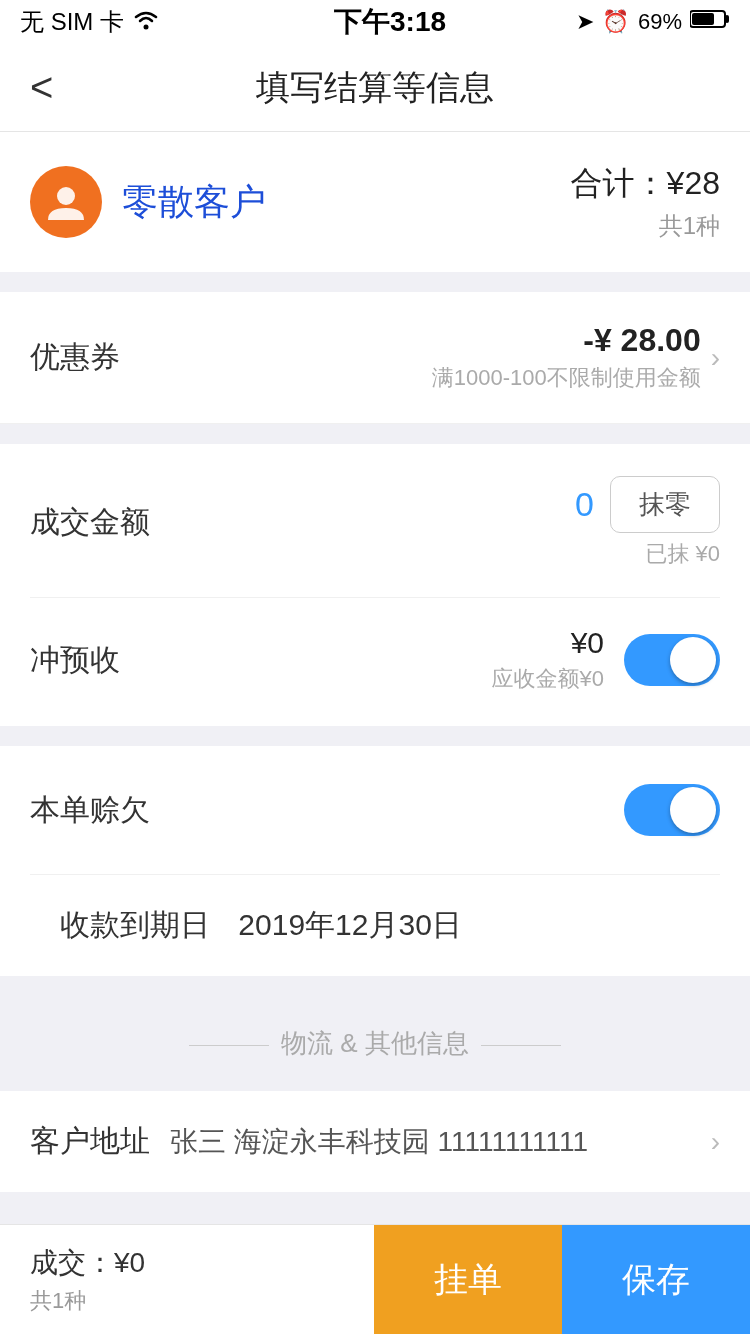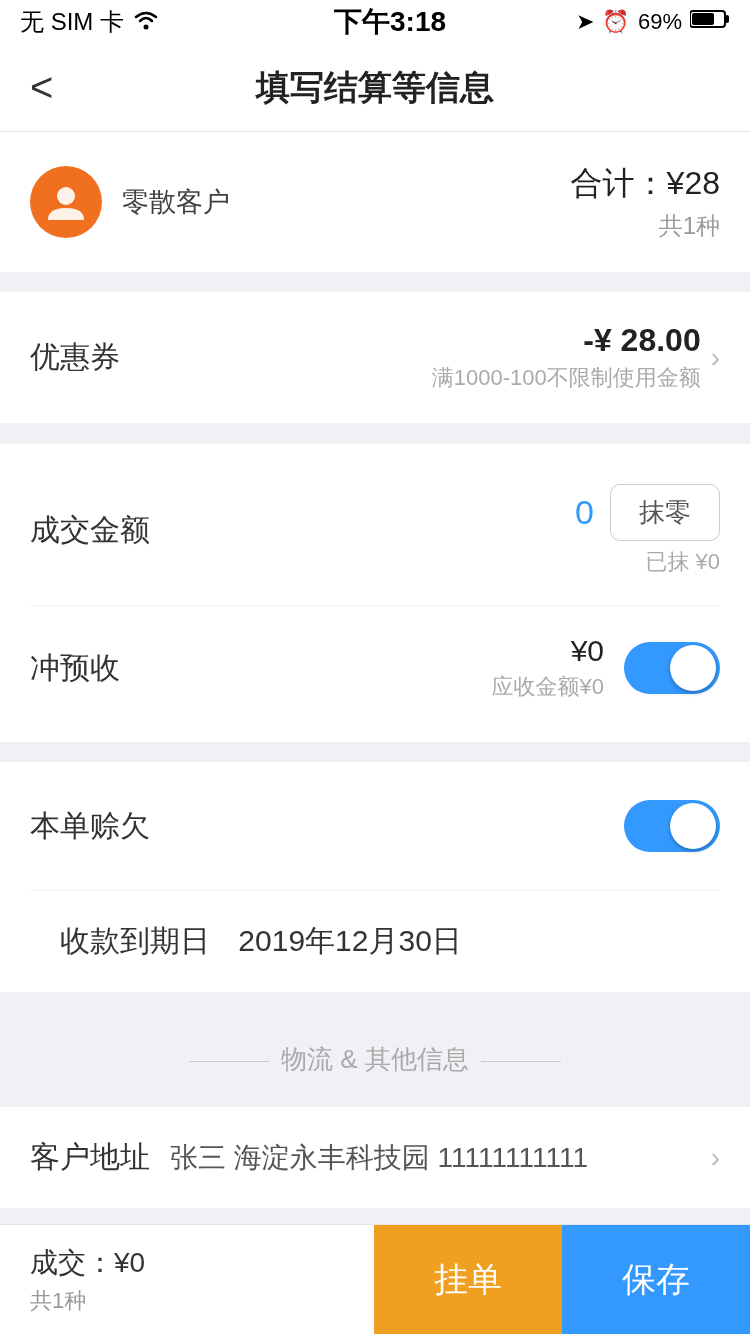--- a/index.html
+++ b/index.html
@@ -42,21 +42,21 @@
     }
     .nav-back {
       position: absolute;
       left: 30px;
       font-size: 40px;
       color: #333;
       cursor: pointer;
     }
     .nav-title {
       font-size: 34px;
-      font-weight: 700;
+      font-weight: 400;
       color: #222;
     }
 
     
     .content {
       background: #f0f0f5;
       padding-bottom: 120px;
     }
 
     
@@ -82,21 +82,21 @@
     .customer-avatar {
       width: 72px;
       height: 72px;
       border-radius: 50%;
       background: #f07020;
       display: flex;
       align-items: center;
       justify-content: center;
     }
     .customer-avatar svg { width: 44px; height: 44px; }
-    .customer-name { font-size: 27px; color: #404040; }
+    .customer-name { font-size: 36px; color: #1d4ed8; }
     .customer-right { text-align: right; }
     .total-amount { font-size: 32px; color: #222; }
     .total-count { font-size: 24px; color: #999; margin-top: 4px; }
 
     
     .row-item {
       background: #fff;
       display: flex;
       align-items: center;
       justify-content: space-between;
@@ -106,21 +106,21 @@
     .row-label { font-size: 30px; color: #333; }
     .row-right { display: flex; align-items: center; gap: 10px; }
     .coupon-info { text-align: right; }
     .coupon-discount { font-size: 32px; color: #222; font-weight: 700; }
     .coupon-desc { font-size: 22px; color: #aaa; margin-top: 4px; }
     .chevron { font-size: 28px; color: #bbb; }
 
     
     .deal-section {
       background: #fff;
-      padding: 12px 30px;
+      padding: 4px 30px;
       margin-bottom: 20px;
     }
     .deal-row {
       display: flex;
       align-items: center;
       justify-content: space-between;
       padding: 28px 0;
       border-bottom: 1px solid #f0f0f0;
     }
     .deal-row:last-child { border-bottom: none; gap: 36px; }

